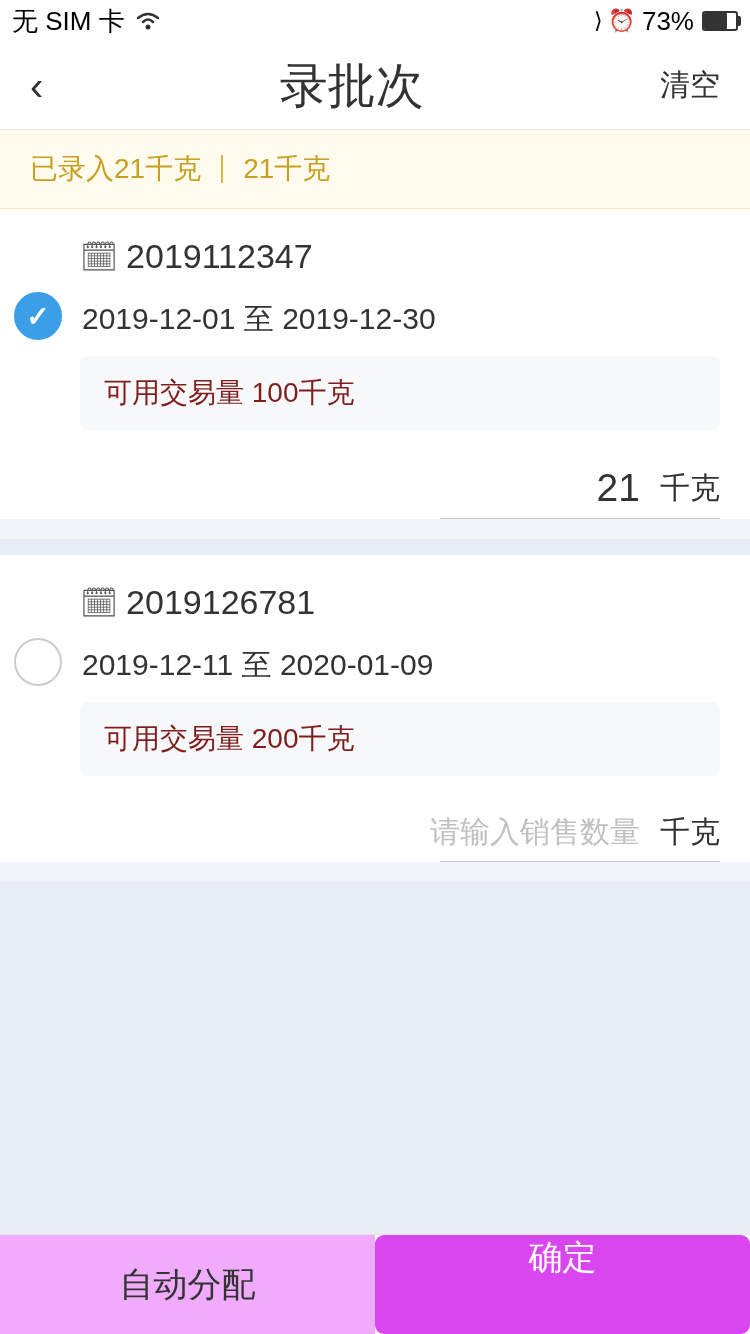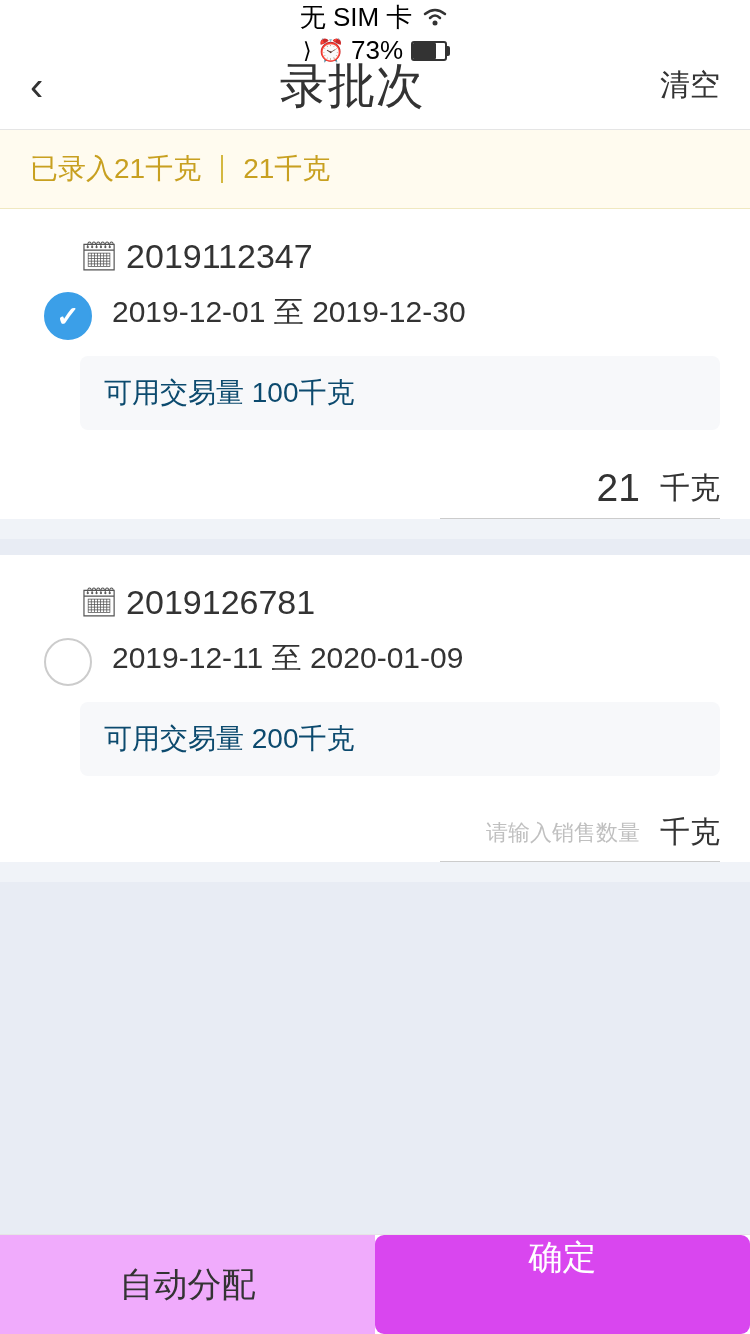--- a/index.html
+++ b/index.html
@@ -15,21 +15,20 @@
     
     .status-bar {
       width: 750px;
       height: 42px;
       background: #fff;
       display: flex;
       align-items: center;
       justify-content: space-between;
       padding: 0 12px;
       font-size: 26px;
-      flex-direction: column;
     }
     .status-left {
       display: flex;
       align-items: center;
       gap: 8px;
       font-size: 26px;
     }
     .status-center {
       font-size: 30px;
       font-weight: 500;
@@ -111,22 +110,22 @@
       color: #555;
     }
     .batch-id {
       font-size: 34px;
       color: #333;
       font-weight: 500;
     }
 
     .batch-row {
       display: flex;
-      align-items: flex-start;
-      padding: 16px 44px;
+      align-items: flex-end;
+      padding: 16px 14px;
       gap: 20px;
     }
     .radio-circle {
       width: 48px;
       height: 48px;
       border-radius: 50%;
       border: 2px solid #ccc;
       flex-shrink: 0;
       display: flex;
       align-items: center;
@@ -147,38 +146,38 @@
       font-size: 30px;
       color: #333;
     }
 
     .availability-box {
       margin: 0 30px 20px 80px;
       background: #f7f8fa;
       border-radius: 8px;
       padding: 18px 24px;
       font-size: 28px;
-      color: #0c4a6e;
+      color: #7f1d1d;
     }
     .amount-value {
       font-size: 39px;
       color: #333;
       font-weight: 500;
     }
     .amount-unit {
       font-size: 30px;
       color: #333;
     }
 
     .section-divider {
       height: 16px;
       background: #e8ecf4;
     }
     .input-placeholder {
-      font-size: 22px;
+      font-size: 30px;
       color: #c0c0c0;
     }
     .input-unit {
       font-size: 30px;
       color: #333;
     }
 
     
     .empty-area {
       background: #e8ecf4;

